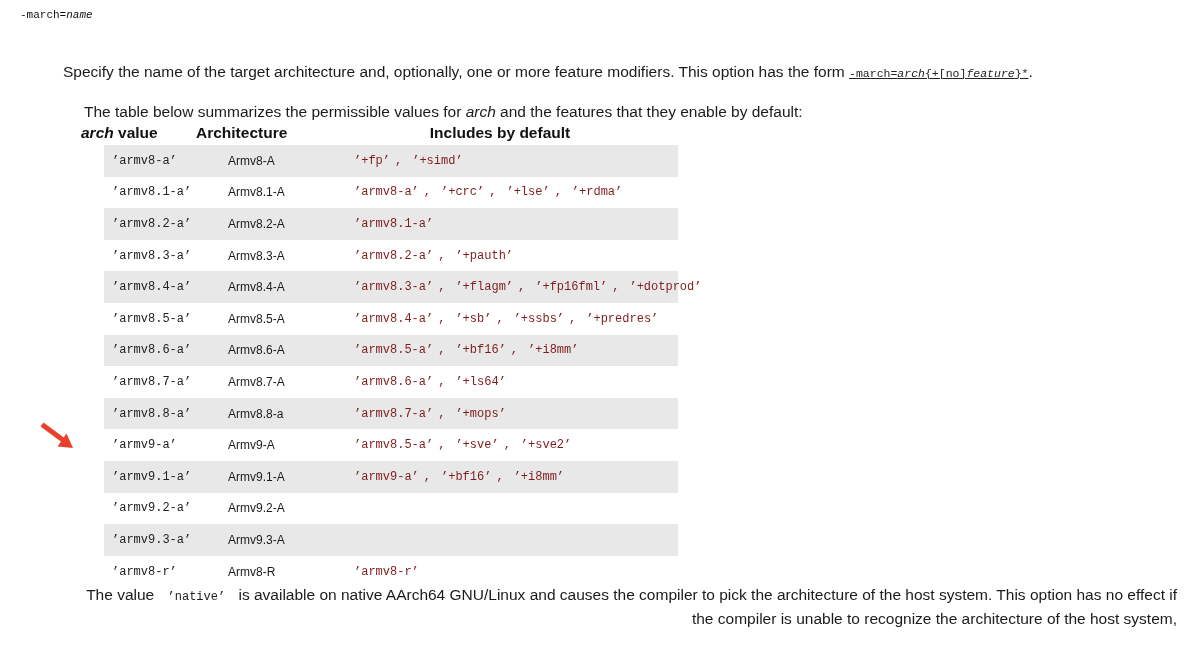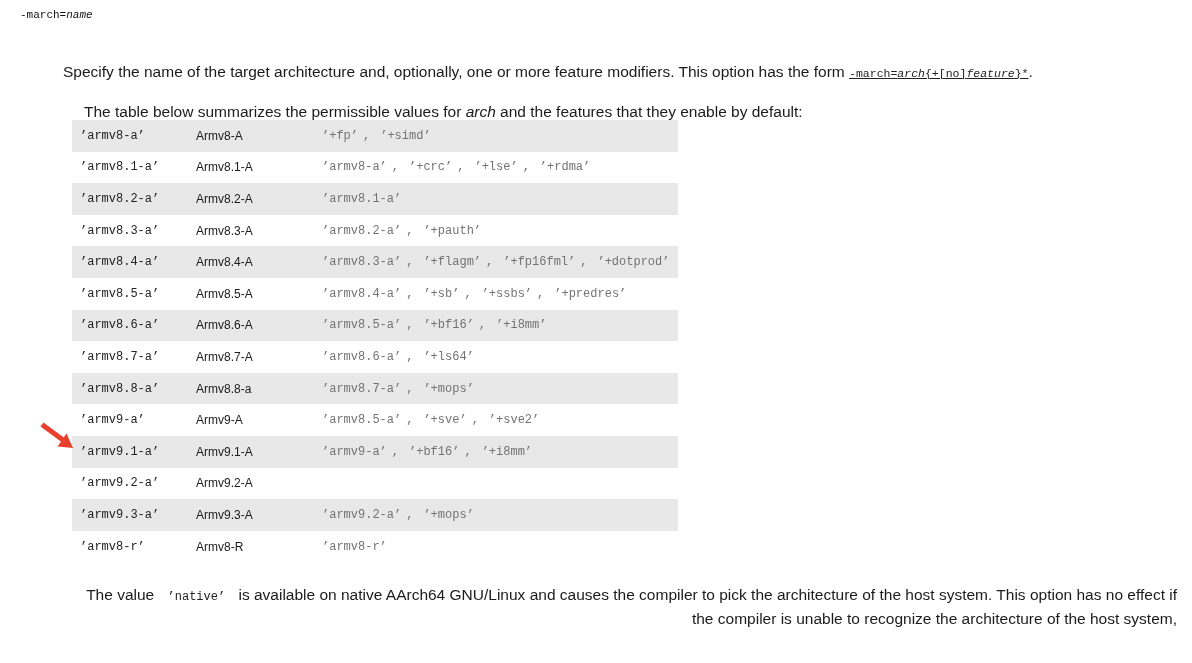--- a/index.html
+++ b/index.html
@@ -34,32 +34,32 @@
     display:grid; grid-template-columns:124px 126px 356px;
     height:25px; align-items:center;
     font-weight:bold; font-size:15.5px; color:#111;
   }
   .th1 { padding-left:9px; }
   .th1 em { font-style:italic; }
   .th3 { text-align:center; }
 
   .trow {
     display:grid; grid-template-columns:124px 126px 356px;
-    height:31.6px; align-items:center;
+    height:31.6px; align-items:center;margin-left:32px;
   }
   .trow.even { background:#e8e8e8; }
   .cell1 {
     padding-left:8px;
     font-family:"Liberation Mono", monospace;
     font-size:12px; color:#222; white-space:nowrap;
   }
   .cell2 { font-size:12px; color:#1b1b1b; }
   .cell3 {
     font-family:"Liberation Mono", monospace;
-    font-size:12px; color:#737373; white-space:nowrap;
+    font-size:12px; color:#7f1d1d; white-space:nowrap;
   }
   .sep { display:inline-block; margin:0 10px 0 5px; }
 
   .p3 {
     position:absolute; left:63px; top:568px; width:1114px;
     line-height:22px;
     text-align:right;
   }
   .native-code {
     font-family:"Liberation Mono", monospace;
@@ -79,20 +79,25 @@
 
   <p class="para p1">
     <span>Specify the name of the target architecture and, optionally, one or more feature modifiers. This option has the form </span><span class="code-inline"><span>-march=</span><em>arch</em><span>{+[no]</span><em>feature</em><span>}*</span></span><span>.</span>
   </p>
 
   <p class="para p2">
     <span>The table below summarizes the permissible values for </span><em>arch</em><span> and the features that they enable by default:</span>
   </p>
 
   <div class="arch-table">
+    <div class="thead">
+      <div class="th1"><em>arch</em><span> value</span></div>
+      <div class="th2">Architecture</div>
+      <div class="th3">Includes by default</div>
+    </div>
     <div>
         <div class="trow even">
           <div class="cell1">’armv8-a’</div>
           <div class="cell2">Armv8-A</div>
           <div class="cell3"><span>’+fp’</span><span class="sep">,</span><span>’+simd’</span></div>
         </div>
         <div class="trow odd">
           <div class="cell1">’armv8.1-a’</div>
           <div class="cell2">Armv8.1-A</div>
           <div class="cell3"><span>’armv8-a’</span><span class="sep">,</span><span>’+crc’</span><span class="sep">,</span><span>’+lse’</span><span class="sep">,</span><span>’+rdma’</span></div>
@@ -142,21 +147,20 @@
           <div class="cell2">Armv9.1-A</div>
           <div class="cell3"><span>’armv9-a’</span><span class="sep">,</span><span>’+bf16’</span><span class="sep">,</span><span>’+i8mm’</span></div>
         </div>
         <div class="trow odd">
           <div class="cell1">’armv9.2-a’</div>
           <div class="cell2">Armv9.2-A</div>
         </div>
         <div class="trow even">
           <div class="cell1">’armv9.3-a’</div>
           <div class="cell2">Armv9.3-A</div>
-          <div class="cell3"><span>’armv9.2-a’</span><span class="sep">,</span><span>’+mops’</span></div>
         </div>
         <div class="trow odd">
           <div class="cell1">’armv8-r’</div>
           <div class="cell2">Armv8-R</div>
           <div class="cell3"><span>’armv8-r’</span></div>
         </div>
       </div>
   </div>
 
   <svg class="arrow-svg" width="42" height="34" viewBox="0 0 42 34">

